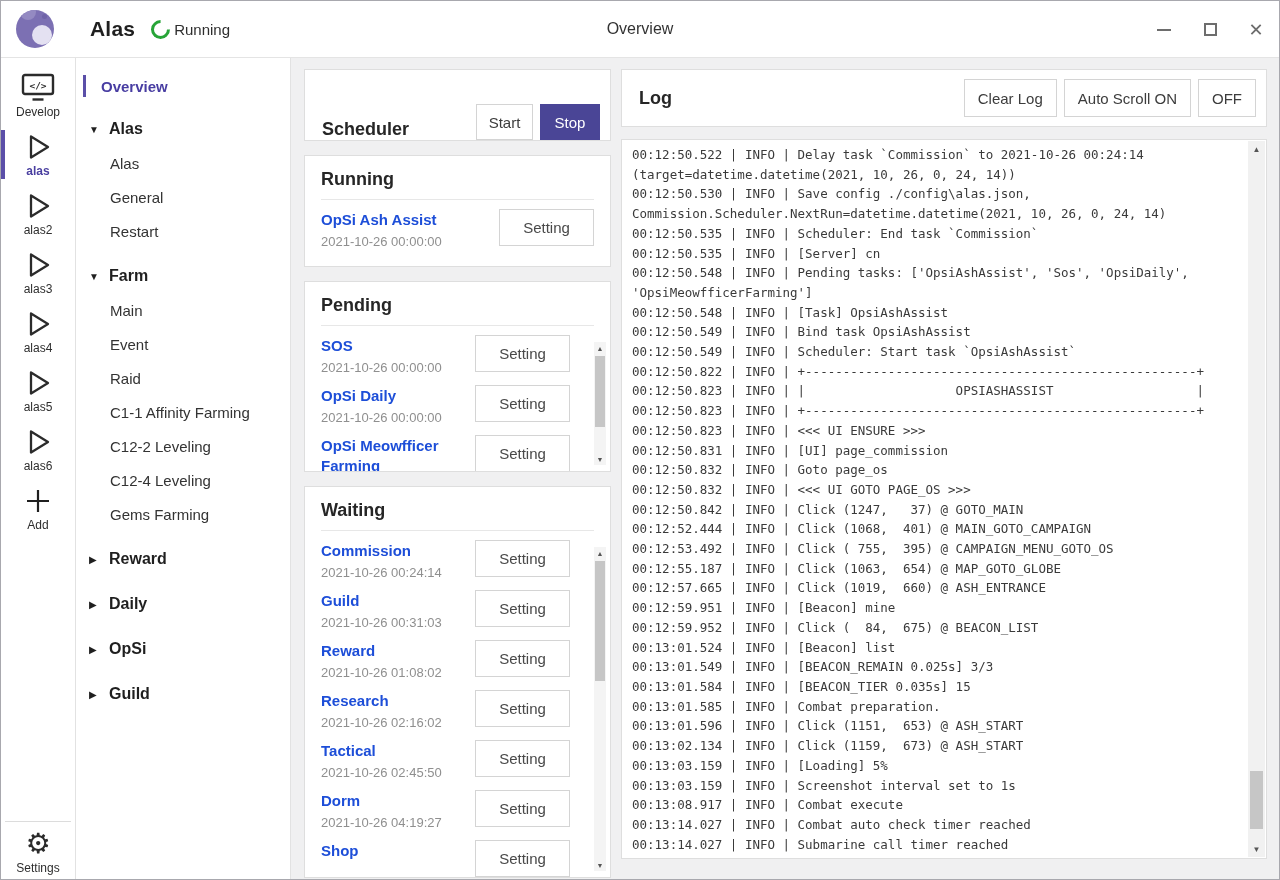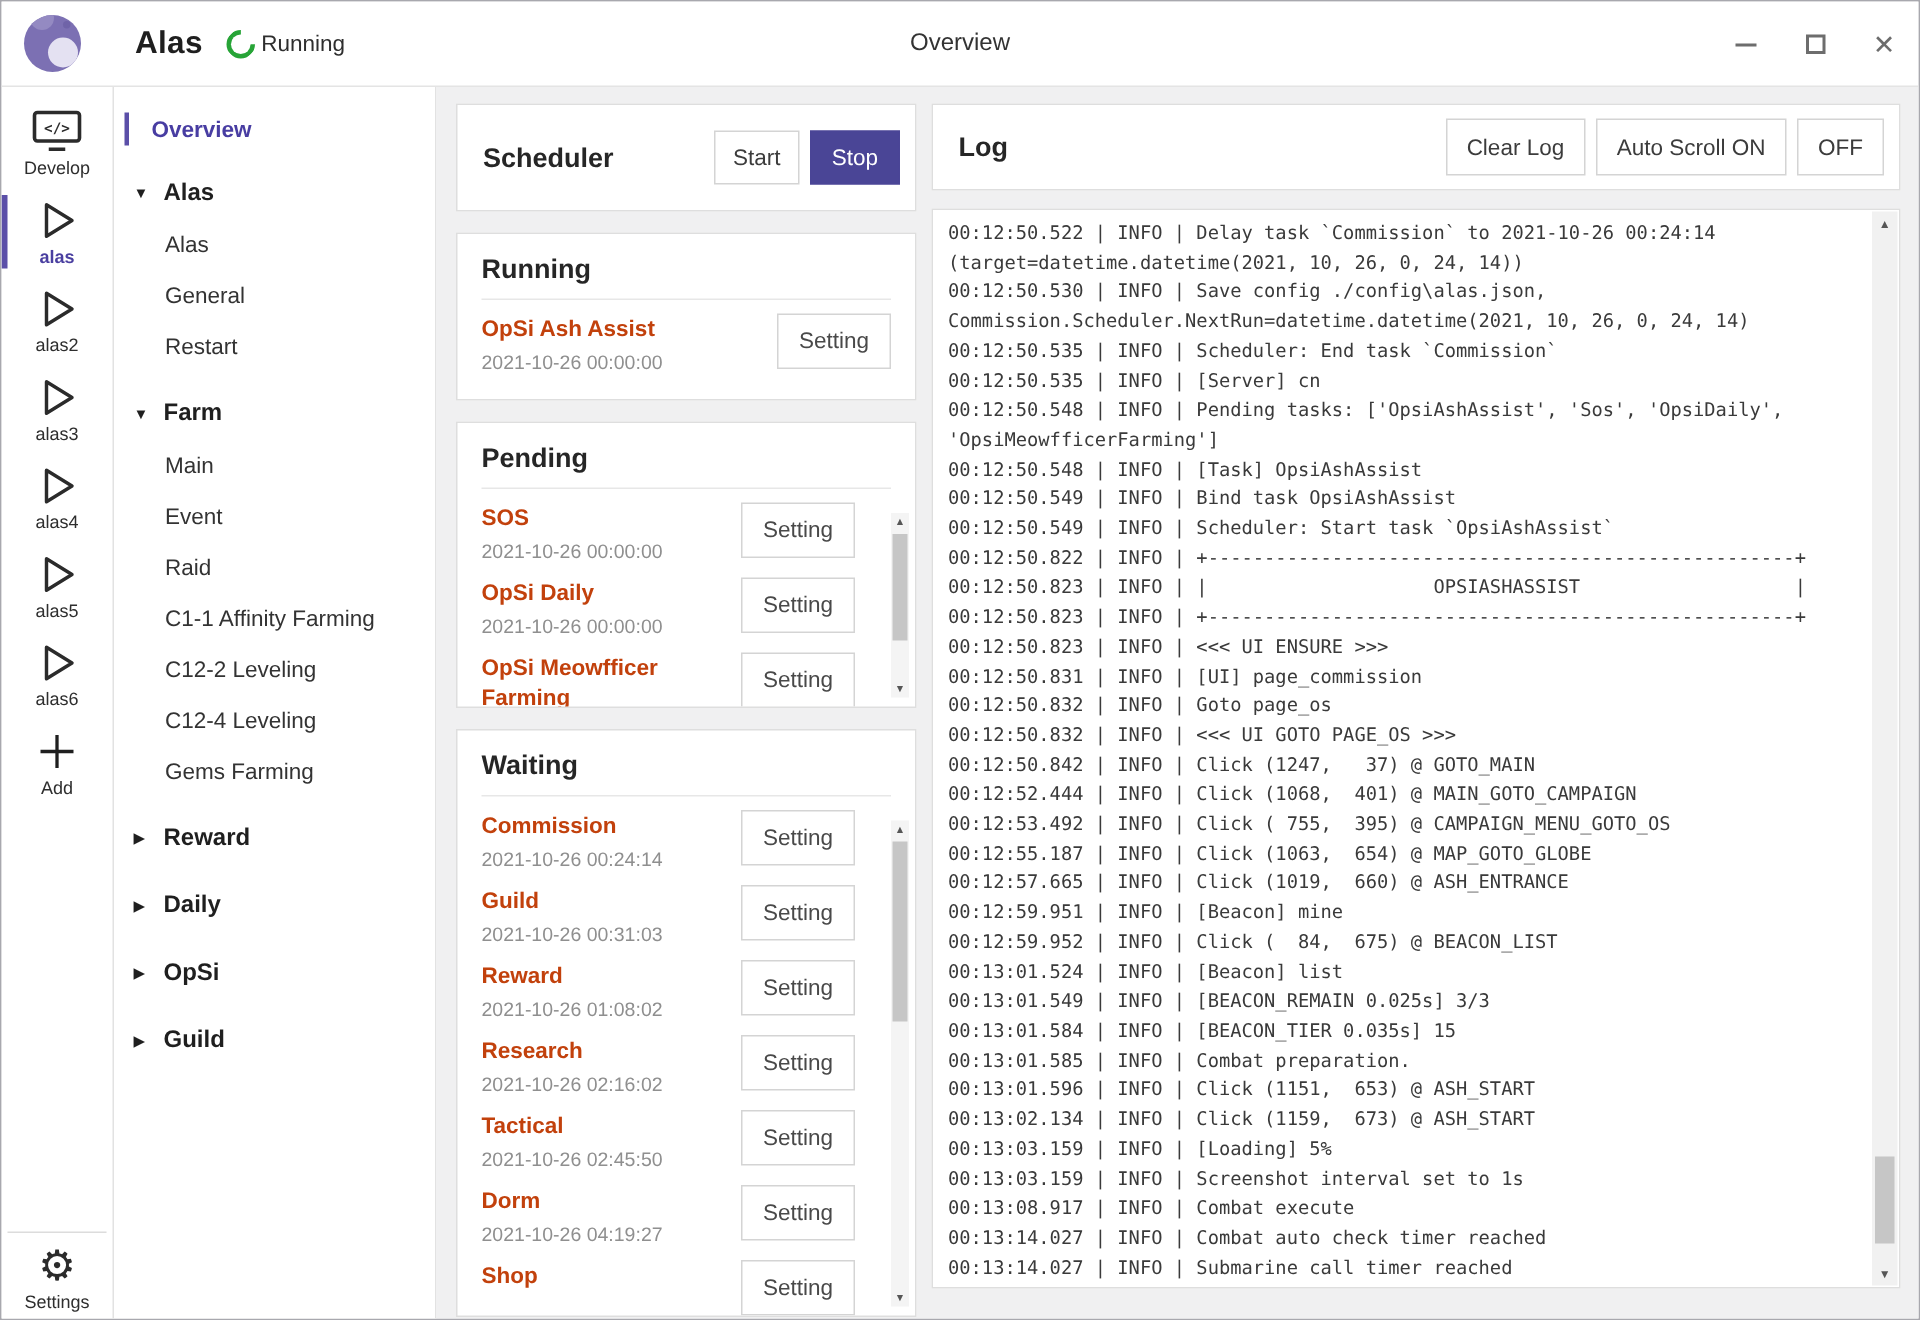--- a/index.html
+++ b/index.html
@@ -44,35 +44,35 @@
   .nav-tri { width:20px; font-size:10px; color:#1f1f1f; }
   .nav-group-label { font-size:16px; font-weight:600; color:#1f1f1f; }
   .nav-item { height:34px; display:flex; align-items:center; padding-left:34px; font-size:15px; color:#333; cursor:pointer; white-space:nowrap; }
 
   
   .main { position:absolute; left:290px; top:57px; width:990px; height:823px; background:#f0f0f1; }
   .card { background:#fff; border:1px solid #dedede; }
 
   
   .midcol { position:absolute; left:13px; top:11px; width:307px; }
-  .sched-card { height:72px; display:flex; align-items:center; padding:0 10px 0 17px; }
+  .sched-card { height:72px; display:flex; align-items:flex-end; padding:0 10px 0 17px; }
   .sched-title { flex:1; font-size:18px; font-weight:600; color:#262626; }
   .btn { background:#fff; border:1px solid #d4d4d4; font-family:inherit; font-size:15px; color:#3c3c3c; cursor:pointer; }
   .btn-start { width:57px; height:36px; margin-right:7px; }
   .btn-stop { width:60px; height:36px; background:#4a4596; border-color:#4a4596; color:#fff; }
   .task-card { margin-top:14px; position:relative; overflow:hidden; padding:13px 16px 0 16px; }
   .card-running { height:112px; }
   .card-pending { height:191px; }
   .card-waiting { height:392px; }
   .task-card-title { font-size:18px; font-weight:600; color:#262626; padding-bottom:9px; border-bottom:1px solid #e7e7e7; }
   .task-list { position:relative; margin-top:8px; }
   .task-item { position:relative; height:50px; }
-  .task-name { font-size:15px; font-weight:600; color:#c2410c; padding-top:2px; width:170px; line-height:20px; }
+  .task-name { font-size:15px; font-weight:600; color:#1d4ed8; padding-top:2px; width:170px; line-height:20px; }
   .task-time { font-size:13px; color:#8f8f8f; margin-top:4px; }
-  .btn-setting { position:absolute; right:24px; top:1px; width:76px; height:37px; color:#494949; }
+  .btn-setting { position:absolute; right:24px; top:1px; width:95px; height:37px; color:#494949; }
   .card-running .btn-setting { right:0; }
 
   
   .vscroll { position:absolute; top:0; bottom:0; right:-12px; width:12px; background:#f4f4f4; }
   .card-pending .vscroll, .card-waiting .vscroll { right:4px; top:60px; bottom:6px; position:absolute; }
   .vs-arrow { height:12px; display:flex; align-items:center; justify-content:center; font-size:7px; color:#565656; }
   .vs-track { position:absolute; top:12px; bottom:12px; left:0; right:0; }
   .vs-thumb { position:absolute; left:1px; right:1px; background:#c6c6c6; }
   .thumb-pending { top:2px; height:72%; }
   .thumb-waiting { top:2px; height:40%; }

